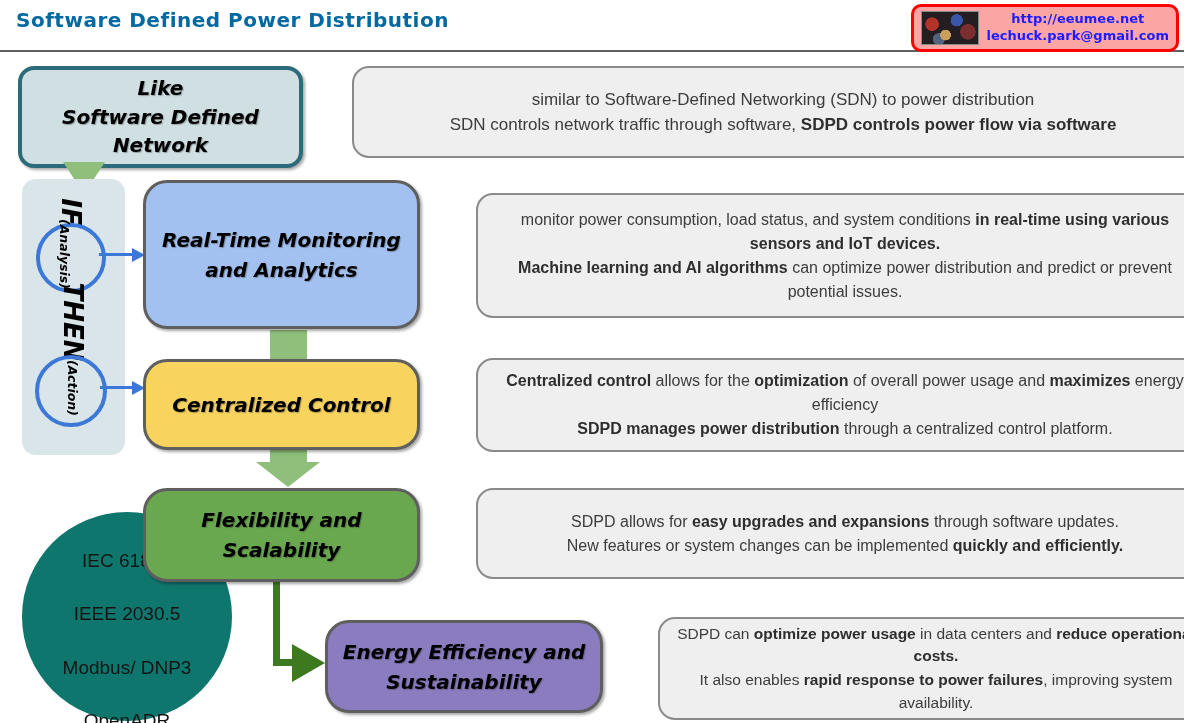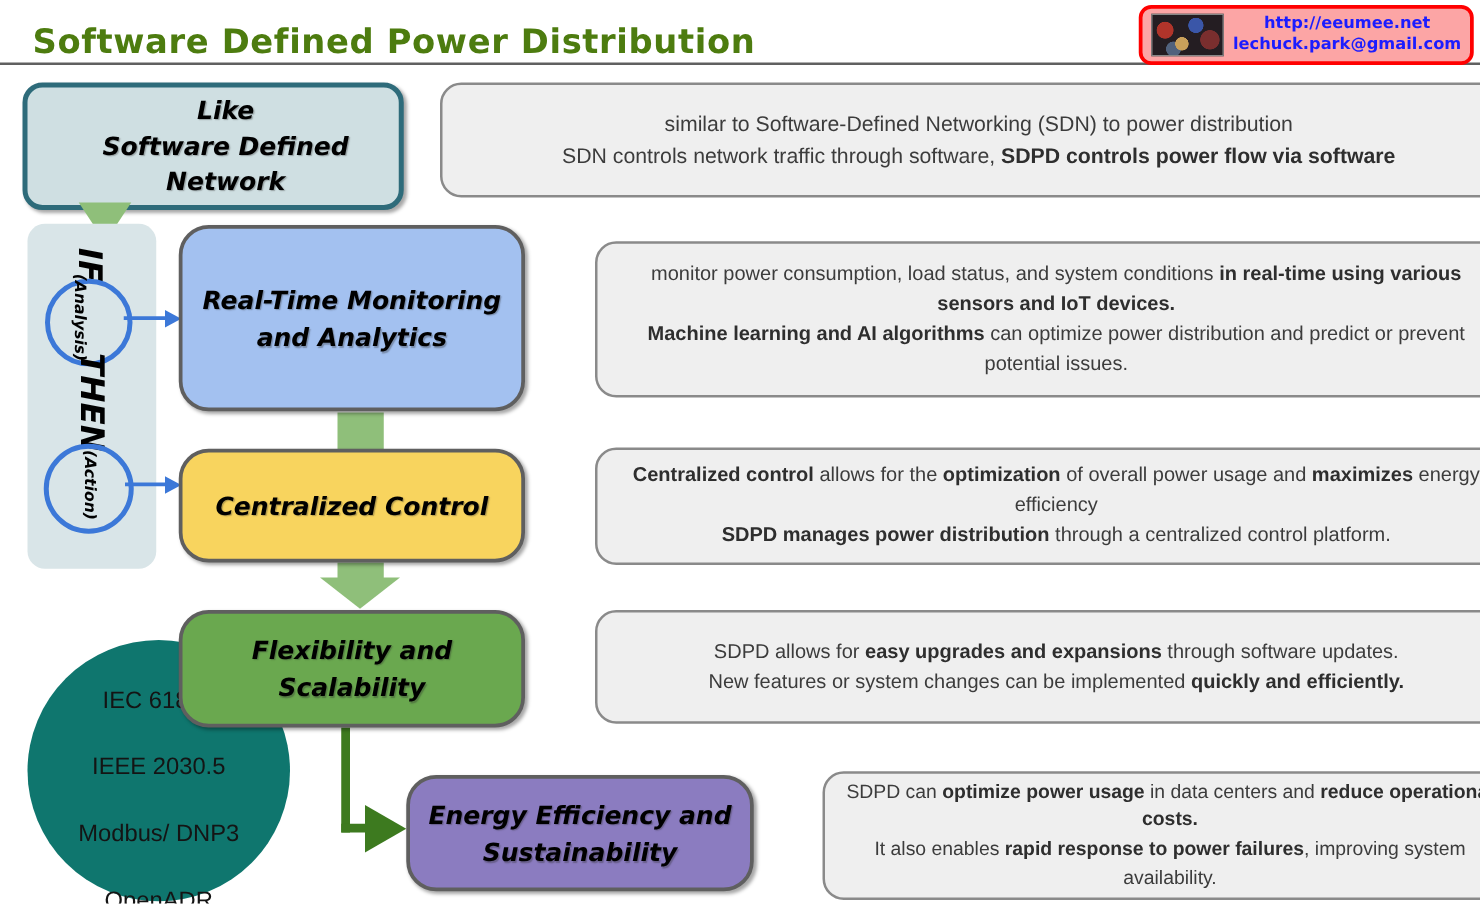--- a/index.html
+++ b/index.html
@@ -1,21 +1,21 @@
 <!DOCTYPE html>
 <html><head>
 <meta charset="utf-8">
 <style>
   html,body{margin:0;padding:0;background:#fff;}
   .page{position:relative;width:1184px;height:723px;background:#ffffff;
         font-family:"Liberation Sans",sans-serif;overflow:hidden;}
 
   
-  .title{position:absolute;left:14px;top:6px;margin:12px;font-family:"DejaVu Sans",sans-serif;
-         font-size:27px;font-weight:bold;letter-spacing:.5px;color:#4d7c0f;}
+  .title{position:absolute;left:14px;top:6px;margin:2px;font-family:"DejaVu Sans",sans-serif;
+         font-size:20px;font-weight:bold;letter-spacing:.5px;color:#0369a1;}
   .rule{position:absolute;left:0px;top:50px;width:1184px;height:0;
         border-top:2px solid #606060;}
   .badge{position:absolute;right:5px;top:4px;height:38px;min-width:238px;
          border:3px solid #ff0000;border-radius:10px;background:#fca5a5;
          display:flex;align-items:center;gap:7px;padding:2px 7px;}
   .badge-img{width:56px;height:32px;border:1px solid #888;flex:none;
      background:
        radial-gradient(circle at 18% 38%, #b0342a 0 13%, transparent 14%),
        radial-gradient(circle at 62% 26%, #3a56a8 0 14%, transparent 15%),
        radial-gradient(circle at 42% 72%, #c9a05a 0 13%, transparent 14%),
@@ -34,21 +34,21 @@
            color:#000;text-shadow:1px 1px 1px rgba(40,40,40,.35);}
   .descbox{position:absolute;display:flex;flex-direction:column;align-items:center;
            justify-content:center;text-align:center;background:#efefef;
            border:2px solid #8a8a8a;border-radius:17px;color:#3c3c3c;
            font-size:16px;line-height:1.5;padding:4px 16px;box-sizing:border-box;margin-left:36px;}
   .descbox b{color:#2e2e2e;}
 
   
   .like-box{left:18px;top:66px;width:277px;height:94px;background:#cfdfe2;
             border:4px solid #2e6b7a;border-radius:16px;font-size:20px;line-height:1.42;
-            flex-direction:column;padding-left:20px;}
+            flex-direction:column;}
   .intro-desc{left:316px;top:66px;width:862px;height:92px;font-size:17px;}
 
   
   .ifbar{left:22px;top:179px;width:103px;height:276px;background:#d9e5e8;border-radius:14px;}
   .rot{position:absolute;display:flex;align-items:center;justify-content:center;
        transform:rotate(90deg);font-family:"DejaVu Sans",sans-serif;
        font-weight:bold;font-style:italic;color:#000;}
   .if-label{left:41px;top:192px;width:60px;height:40px;font-size:26px;}
   .then-label{left:28px;top:307px;width:90px;height:30px;font-size:26px;}
   .sub-label{font-size:12.5px;}

